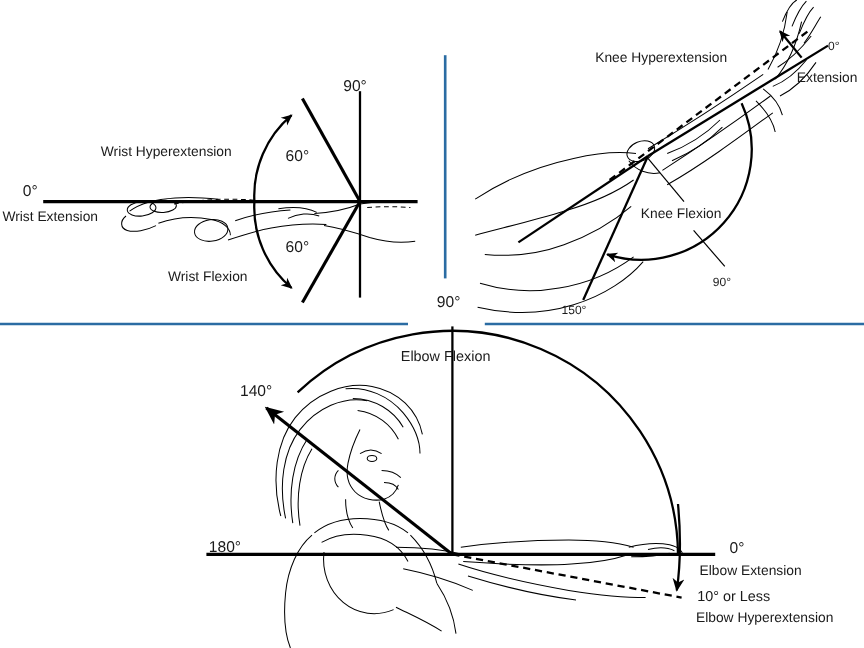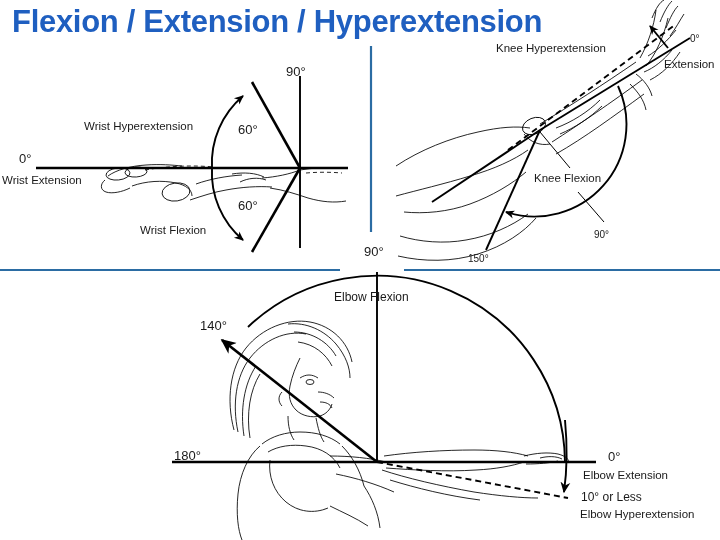--- a/index.html
+++ b/index.html
@@ -22,21 +22,20 @@
   .hair{stroke-width:0.85;}
   .dash{stroke-dasharray:6 4;}
   .dash2{stroke-dasharray:4 3;}
   .divider{stroke-width:2.2;fill:none;}
 </style>
 </head>
 <body>
 
 <div id="stage" style="background: rgb(255, 255, 255);">
 
-  <div class="title" style="color: rgb(31, 95, 192);">Flexion / Extension / Hyperextension</div>
 
   <svg viewBox="0 0 720 540">
     <defs>
       <marker id="arrA" viewBox="0 0 10 10" refX="8" refY="5" markerWidth="5.5" markerHeight="5.5" orient="auto-start-reverse">
         <path d="M0,1 L9,5 L0,9 L2.6,5 z" fill="#000"></path>
       </marker>
       <marker id="arrB" viewBox="0 0 10 10" refX="8" refY="5" markerWidth="6.5" markerHeight="6.5" orient="auto-start-reverse">
         <path d="M0,1 L9,5 L0,9 L2.6,5 z" fill="#000"></path>
       </marker>
     </defs>

